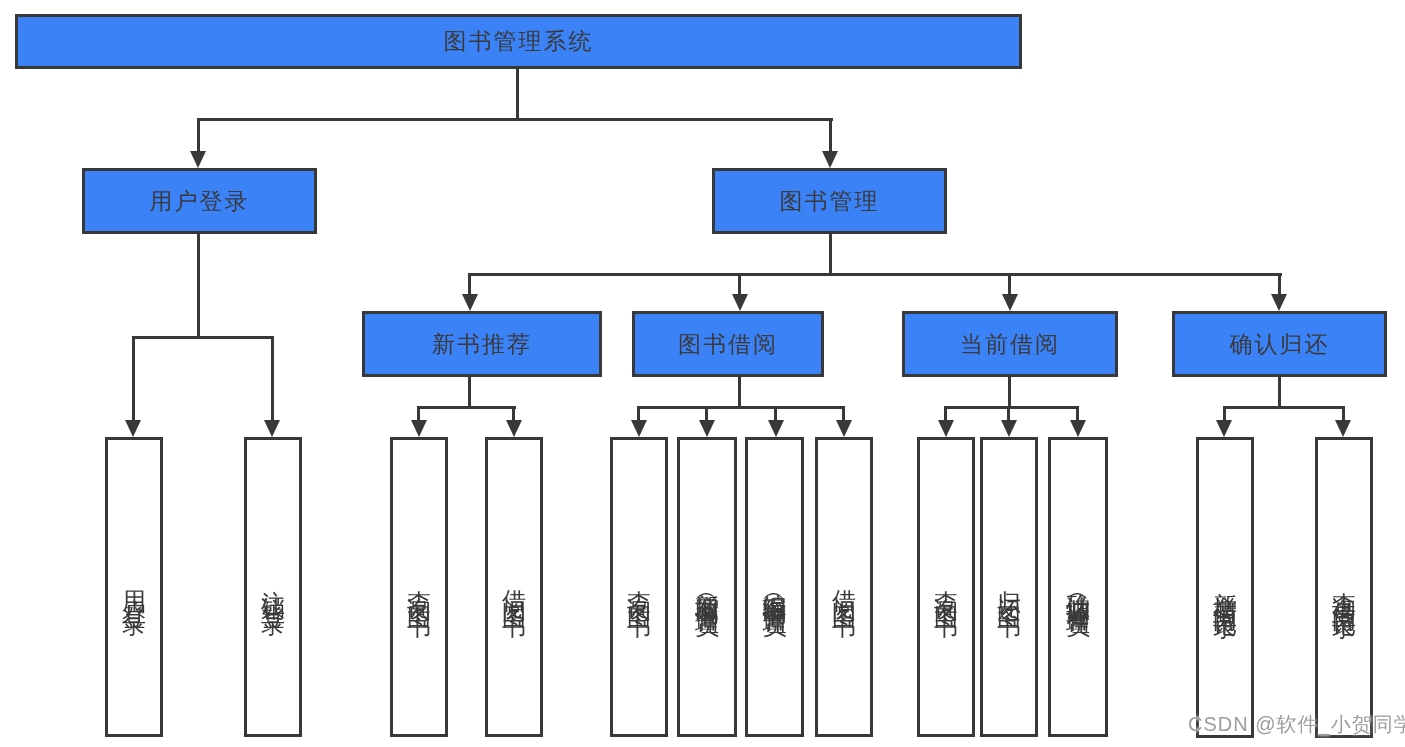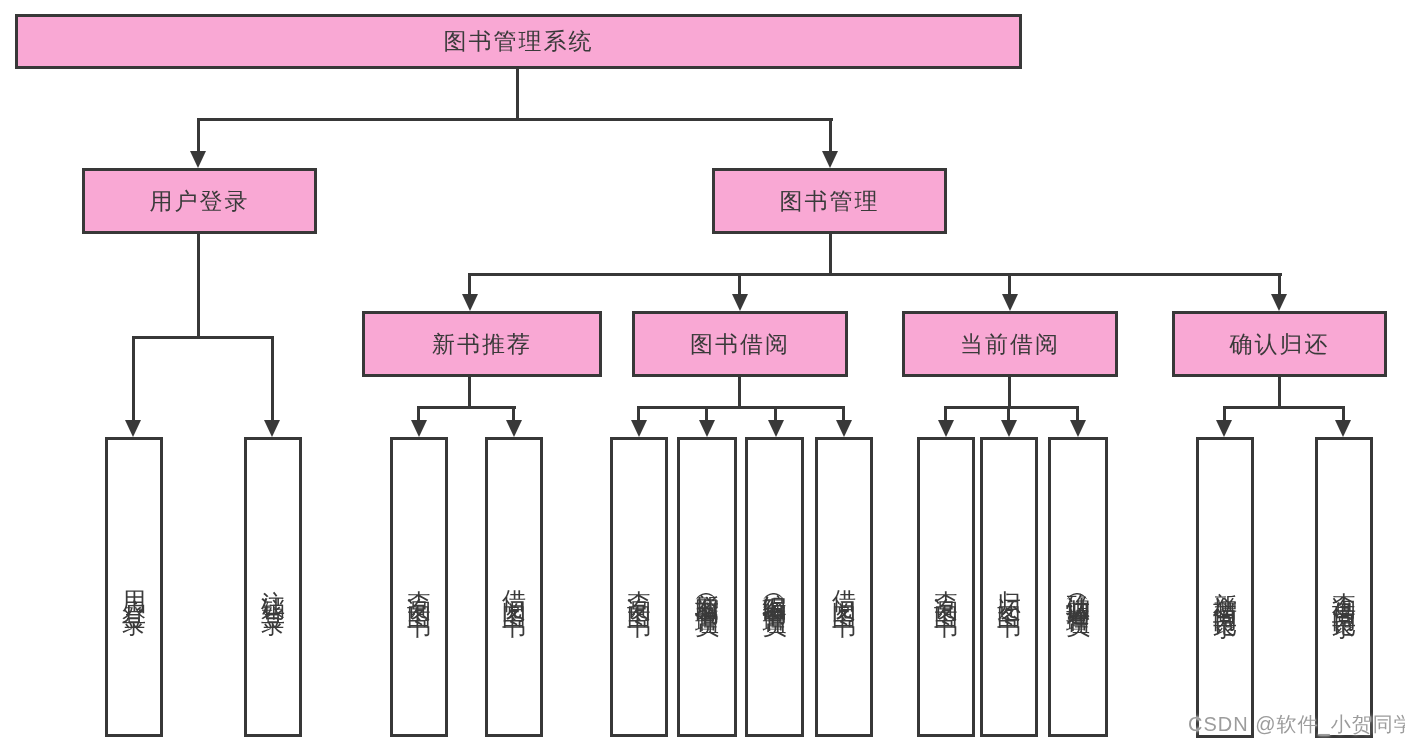--- a/index.html
+++ b/index.html
@@ -7,21 +7,21 @@
     position:relative;
     width:1405px;height:747px;
     background:#ffffff;
     font-family:"Liberation Sans","DejaVu Sans",sans-serif;
     overflow:hidden;
   }
   .box{
     position:absolute;
     box-sizing:border-box;
     border:3px solid #383838;
-    background:#f9a8d4;
+    background:#3b82f6;
     display:flex;align-items:center;justify-content:center;
     font-size:23px;color:#3a3a3a;letter-spacing:2px;
     white-space:nowrap;
   }
   .vbox{
     position:absolute;
     box-sizing:border-box;
     border:3px solid #383838;
     background:#ffffff;
     display:flex;align-items:center;justify-content:center;
@@ -75,21 +75,21 @@
   <div class="vl" style="left:468px;top:276px;height:18px;"></div>
   <div class="ah" style="left:462px;top:294px;"></div>
   <div class="vl" style="left:738px;top:276px;height:18px;"></div>
   <div class="ah" style="left:732px;top:294px;"></div>
   <div class="vl" style="left:1008px;top:276px;height:18px;"></div>
   <div class="ah" style="left:1002px;top:294px;"></div>
   <div class="vl" style="left:1278px;top:276px;height:18px;"></div>
   <div class="ah" style="left:1271px;top:294px;"></div>
 
   <div class="box" style="left:362px;top:311px;width:240px;height:66px;">新书推荐</div>
-  <div class="box" style="left:632px;top:311px;width:216px;height:66px;">图书借阅</div>
+  <div class="box" style="left:632px;top:311px;width:192px;height:66px;">图书借阅</div>
   <div class="box" style="left:902px;top:311px;width:216px;height:66px;">当前借阅</div>
   <div class="box" style="left:1172px;top:311px;width:215px;height:66px;">确认归还</div>
 
   <div class="vl" style="left:468px;top:377px;height:32px;"></div>
   <div class="hl" style="left:417px;top:406px;width:99px;"></div>
   <div class="vl" style="left:417px;top:409px;height:11px;"></div>
   <div class="ah" style="left:411px;top:420px;"></div>
   <div class="vl" style="left:512px;top:409px;height:11px;"></div>
   <div class="ah" style="left:506px;top:420px;"></div>
 

